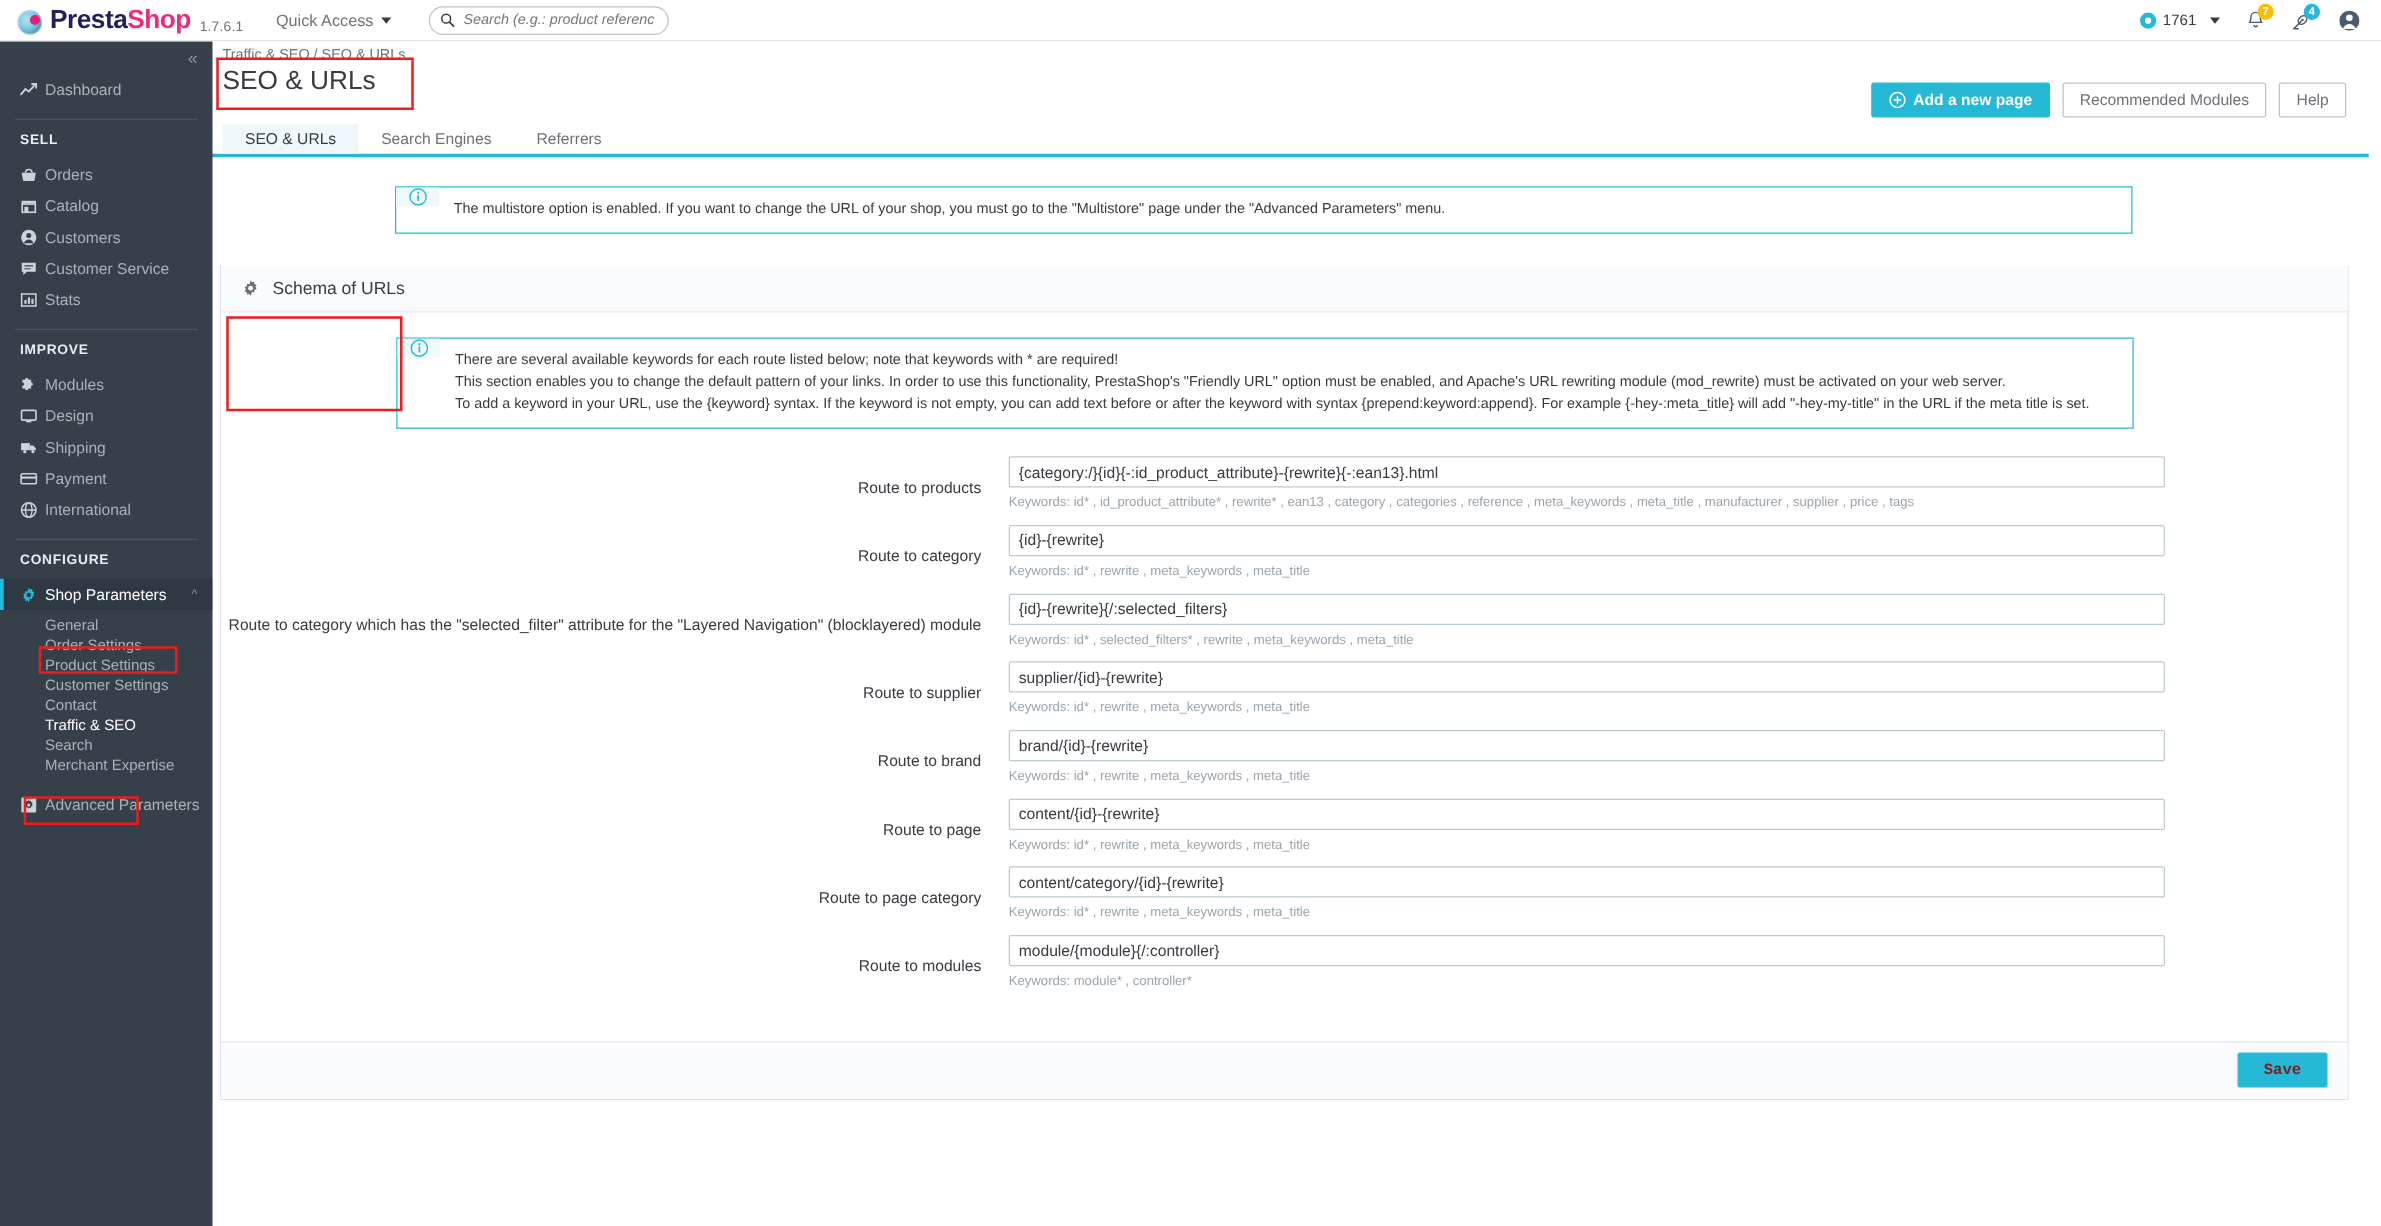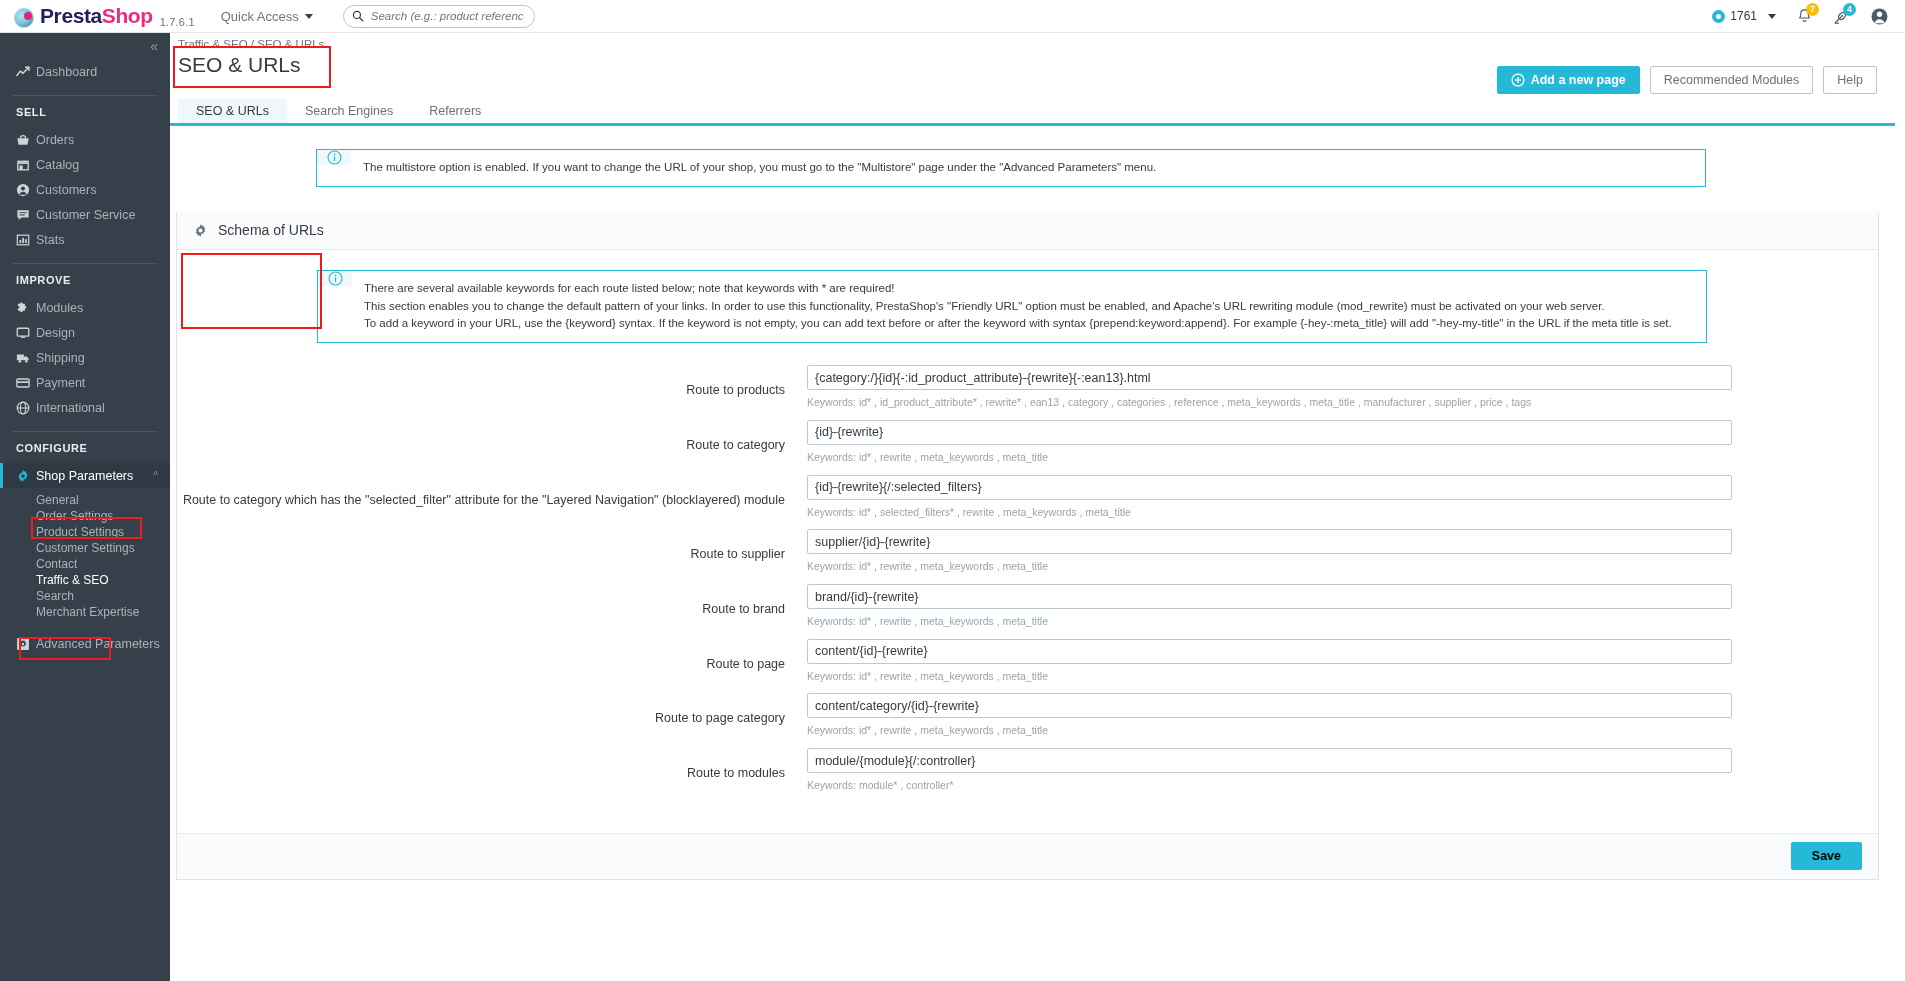--- a/index.html
+++ b/index.html
@@ -228,24 +228,24 @@
     margin-top: 5px; line-height: 1.4;
   }
 
   .panel-foot {
     border-top: 1px solid #e7eaed;
     background: #fafbfc; height: 46px;
     display: flex; align-items: center; justify-content: flex-end;
     padding-right: 16px;
   }
   .btn-save {
-    background: #25b9d7; border: 1px solid #25b9d7; color: #000000;
+    background: #25b9d7; border: 1px solid #25b9d7; color: #7f1d1d;
     height: 28px; padding: 0 20px; border-radius: 2px;
     font-size: 12.5px; cursor: pointer; font-weight: bold;
-    font-family: Liberation Sans, sans-serif;
+    font-family: Liberation Mono, monospace;
   }
 
   
   .anno {
     position: absolute; border: 2px solid #ee1c1c;
     pointer-events: none; z-index: 60;
   }
 </style>
 </head>
 <body>

